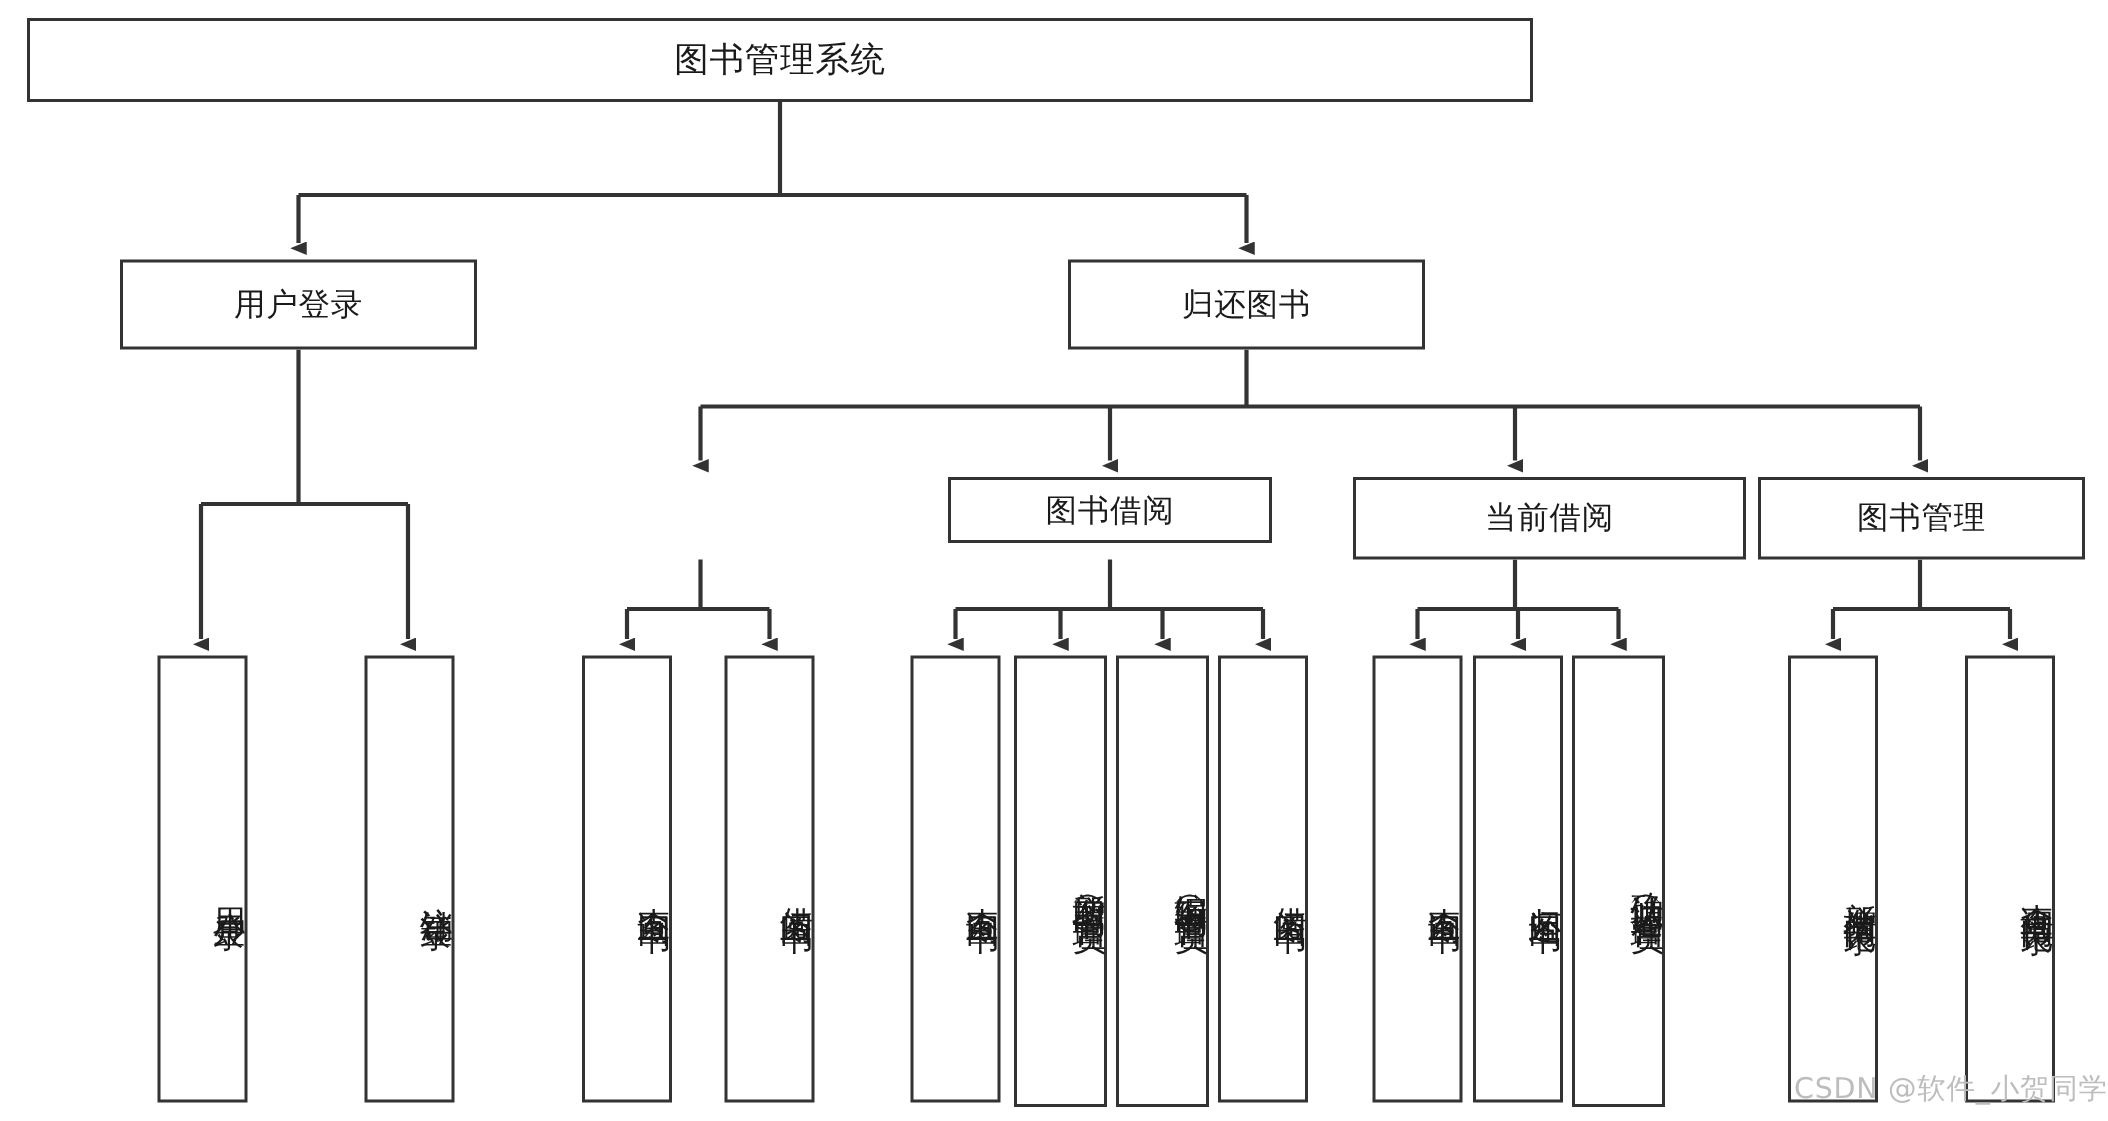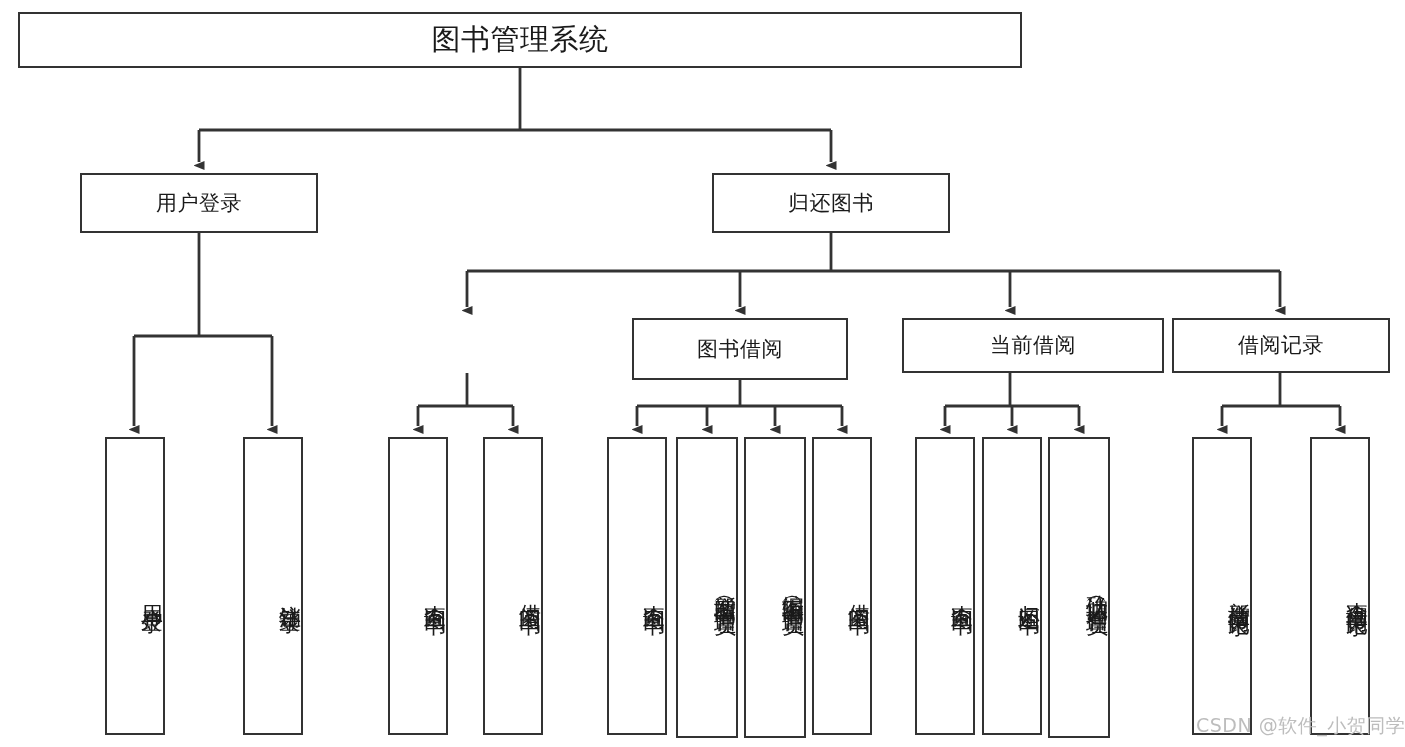--- a/index.html
+++ b/index.html
@@ -34,21 +34,21 @@
     display: flex;
     align-items: center;
     justify-content: center;
     color: #1a1a1a;
     font-size: 21px;
     line-height: 1.15;
     letter-spacing: 0.5px;
     text-align: center;
   }
   .node.root {
-    font-size: 29px;
+    font-size: 23px;
   }
   .node.leaf {
     font-size: 22px;
     writing-mode: vertical-rl;
     text-orientation: upright;
     align-items: flex-start;
     justify-content: center;
     padding-top: 14px;
     letter-spacing: 3px;
     line-height: 1.0;
@@ -124,28 +124,28 @@
     <span>图书管理系统</span>
   </div>
 
   <div class="node" style="left: 80px; top: 173px; width: 238px; height: 60px;">
     <span>用户登录</span>
   </div>
   <div class="node" style="left: 712px; top: 173px; width: 238px; height: 60px;">
     <span>归还图书</span>
   </div>
 
-  <div class="node" style="left: 632px; top: 318px; width: 216px; height: 62px;">
+  <div class="node" style="left: 632px; top: 318px; width: 216px; height: 44px;">
     <span>图书借阅</span>
   </div>
   <div class="node" style="left: 902px; top: 318px; width: 262px; height: 55px;">
     <span>当前借阅</span>
   </div>
   <div class="node" style="left: 1172px; top: 318px; width: 218px; height: 55px;">
-    <span>借阅记录</span>
+    <span>图书管理</span>
   </div>
 
   <div class="node leaf" style="left: 105px; top: 437px; width: 60px; height: 298px;">
     <span>用户登录</span>
   </div>
   <div class="node leaf" style="left: 243px; top: 437px; width: 60px; height: 298px;">
     <span>注销登录</span>
   </div>
   <div class="node leaf" style="left: 388px; top: 437px; width: 60px; height: 298px;">
     <span>查询图书</span>

